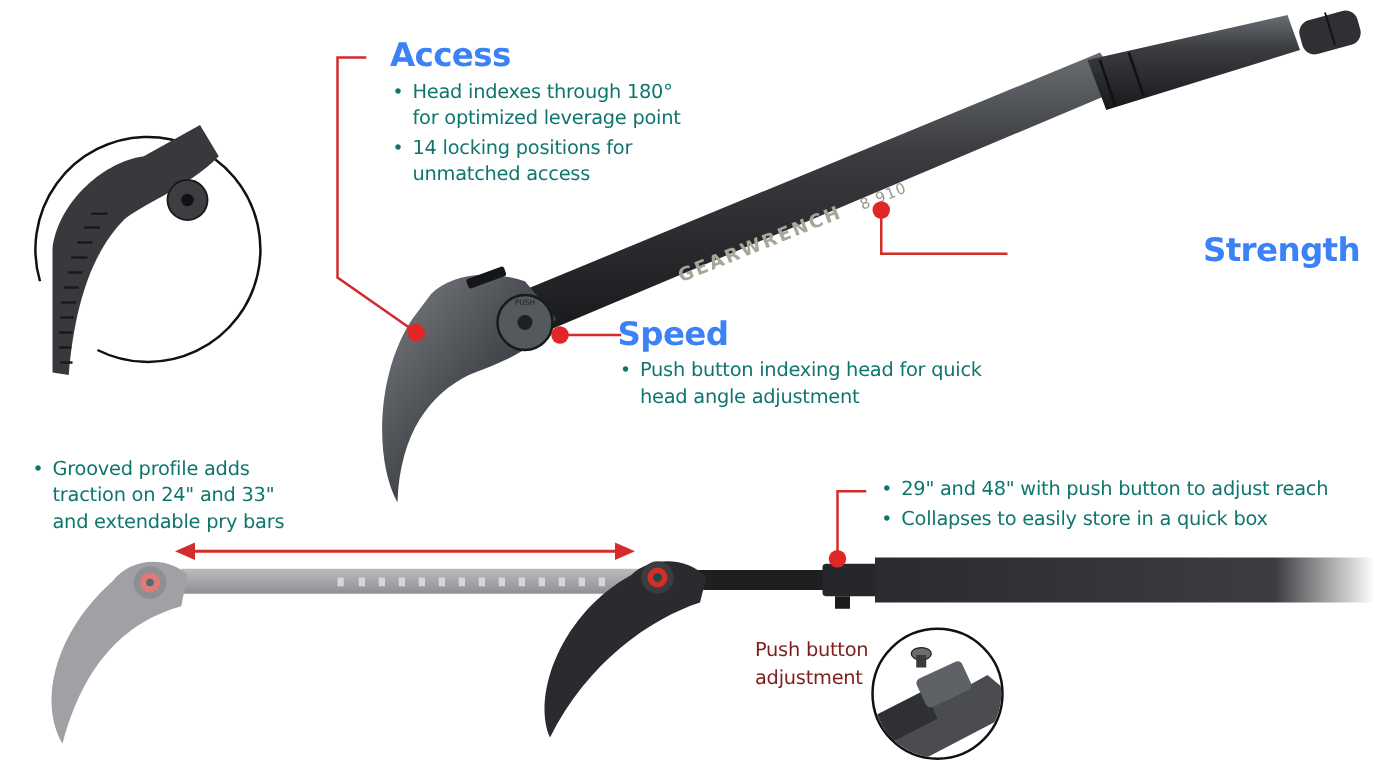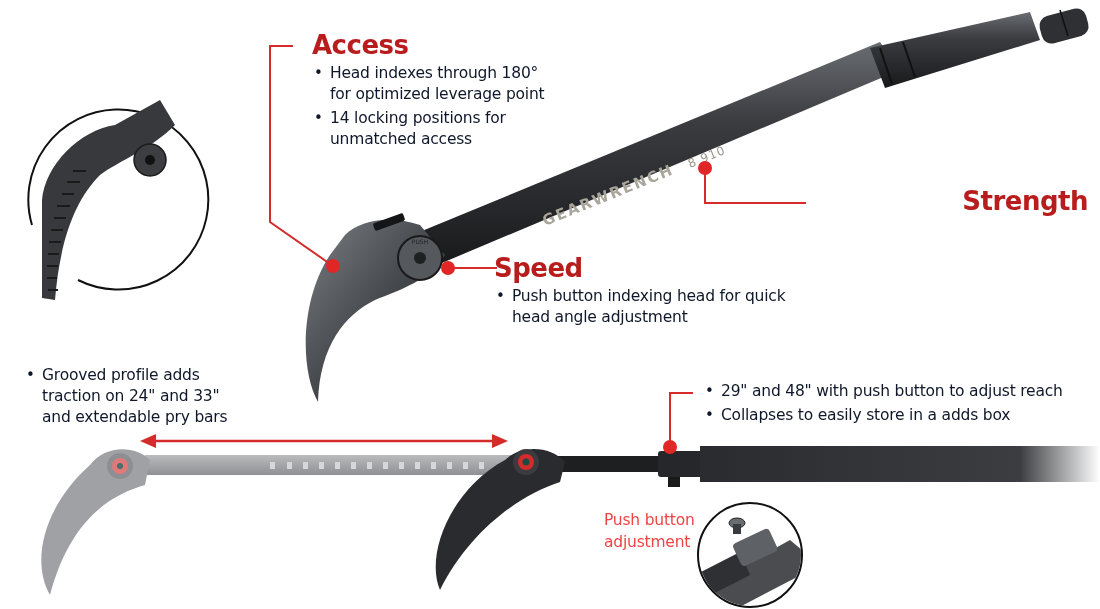--- a/index.html
+++ b/index.html
@@ -3,33 +3,33 @@
   <meta charset="utf-8">
   <style>
     * { box-sizing: border-box; margin: 0; padding: 0; }
     html, body { width: 1100px; height: 609px; background: #ffffff; overflow: hidden; }
     body { position: relative; font-family: "DejaVu Sans", "Liberation Sans", sans-serif; color: #1a1a1a; }
     .stage { position: absolute; left: 0; top: 0; width: 1100px; height: 609px; }
     svg.art { position: absolute; left: 0; top: 0; }
     .callout { position: absolute; }
     .callout h2 {
       font-family: "DejaVu Sans", "Liberation Sans", sans-serif;
-      font-weight: 700; font-size: 26px; letter-spacing: -0.5px; color: #b91c1c;
+      font-weight: 700; font-size: 26px; letter-spacing: -0.5px; color: #3b82f6;
       line-height: 30px;
     }
     .callout ul { list-style: none; }
     .callout li {
-      font-size: 15.5px; line-height: 21px; color: #0f172a;
+      font-size: 15.5px; line-height: 21px; color: #0f766e;
       padding-left: 18px; position: relative; margin-top: 3px;
       font-family: "DejaVu Sans", "Liberation Sans", sans-serif; letter-spacing: -0.2px;
     }
     .callout li::before {
       content: "\2022"; position: absolute; left: 2px; top: 0; font-size: 15px;
     }
-    .plain { font-size: 15.5px; line-height: 22px; color: #ef4444; letter-spacing: -0.2px; }
+    .plain { font-size: 15.5px; line-height: 22px; color: #7f1d1d; letter-spacing: -0.2px; }
   </style>
 </head>
 <body>
 
 <div class="stage">
 
   <svg class="art" width="1100" height="609" viewBox="0 0 1100 609">
     <defs>
       <linearGradient id="shaft" x1="0" y1="0" x2="0" y2="1">
         <stop offset="0" stop-color="#6a6d71"></stop>
@@ -186,21 +186,21 @@
 
   <div class="callout" style="left:24px; top:314px; width:220px;margin-top:48px;">
     <ul>
       <li style="width:215px;">Grooved profile adds traction on 24" and 33" and extendable pry bars</li>
     </ul>
   </div>
 
   <div class="callout" style="left:703px; top:378px; width:390px;">
     <ul>
       <li>29" and 48" with push button to adjust reach</li>
-      <li>Collapses to easily store in a adds box</li>
+      <li>Collapses to easily store in a quick box</li>
     </ul>
   </div>
 
   <div class="callout plain" style="left:604px; top:509px; width:110px;">
     <div>Push button</div>
     <div>adjustment</div>
   </div>
 
 </div>
 

